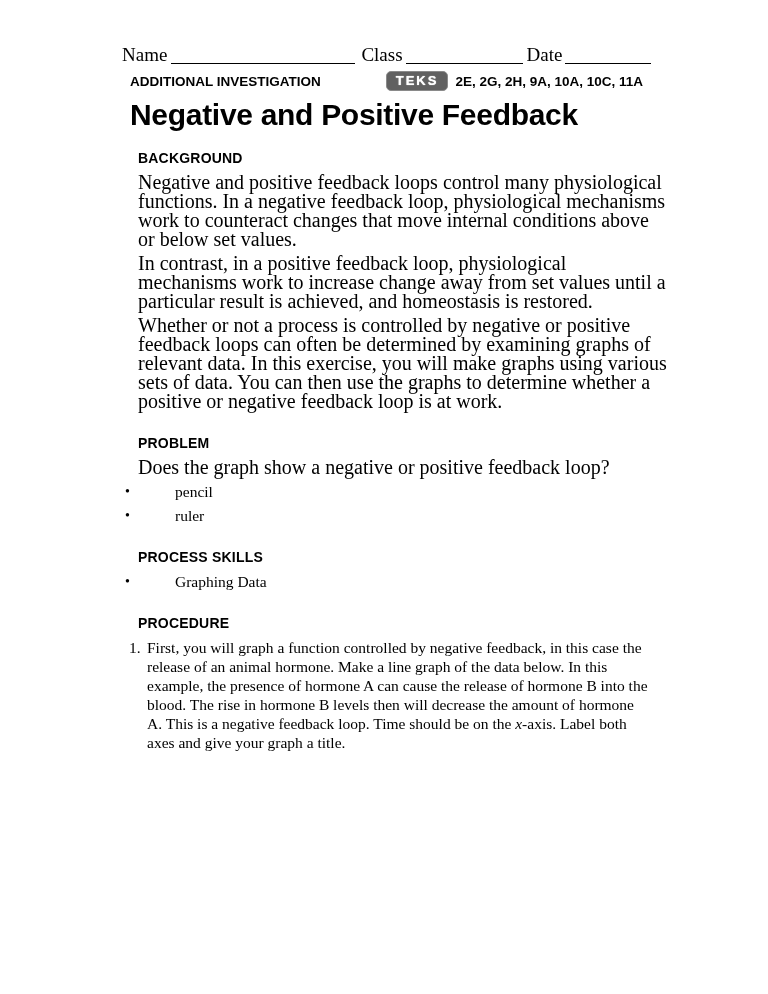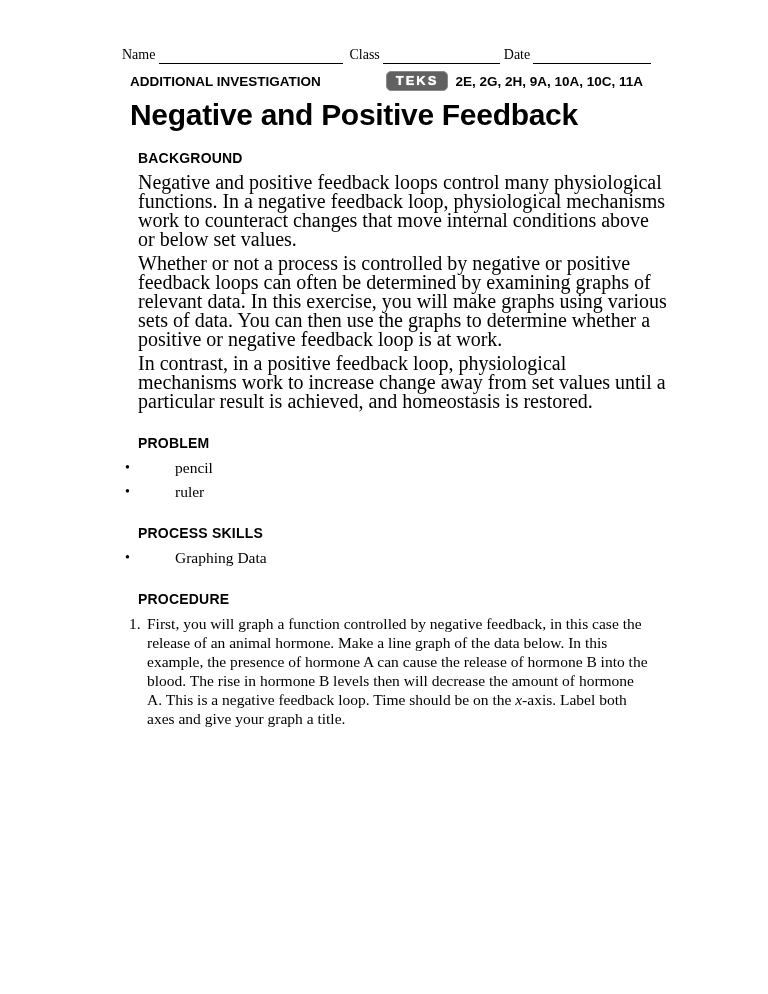--- a/index.html
+++ b/index.html
@@ -14,21 +14,21 @@
     font-family: "Liberation Serif", serif;
   }
   .inner {
     padding: 46px 117px 0 122px;
   }
 
   
   .fields-row {
     display: flex;
     align-items: flex-end;
-    font-size: 14px;
+    font-size: 19px;
     line-height: 18px;
     width: 529px;
     justify-content: space-between;
   }
   .field-label { flex: 0 0 auto; }
   .blank {
     border-bottom: 1px solid #000;
     height: 15px;
     flex: 0 0 auto;
   }
@@ -144,24 +144,25 @@
       <span class="teks-group">
         <span class="teks-badge">TEKS</span>
         <span class="teks-standards">2E, 2G, 2H, 9A, 10A, 10C, 11A</span>
       </span>
     </div>
 
     <h1 class="title">Negative and Positive Feedback</h1>
 
     <h2 class="section-heading first">BACKGROUND</h2>
     <p class="body-text">Negative and positive feedback loops control many physiological functions. In a negative feedback loop, physiological mechanisms work to counteract changes that move internal conditions above or below set values.</p>
+    <p class="body-text">In contrast, in a positive feedback loop, physiological mechanisms work to increase change away from set values until a particular result is achieved, and homeostasis is restored.</p>
     <p class="body-text">Whether or not a process is controlled by negative or positive feedback loops can often be determined by examining graphs of relevant data. In this exercise, you will make graphs using various sets of data. You can then use the graphs to determine whether a positive or negative feedback loop is at work.</p>
-    <p class="body-text">In contrast, in a positive feedback loop, physiological mechanisms work to increase change away from set values until a particular result is achieved, and homeostasis is restored.</p>
 
     <h2 class="section-heading">PROBLEM</h2>
+    <p class="body-text">Does the graph show a negative or positive feedback loop?</p>
 
     <div class="bullet-row">
       <span class="bullet-glyph"></span>
       <span>pencil</span>
     </div>
     <div class="bullet-row">
       <span class="bullet-glyph"></span>
       <span>ruler</span>
     </div>
 

